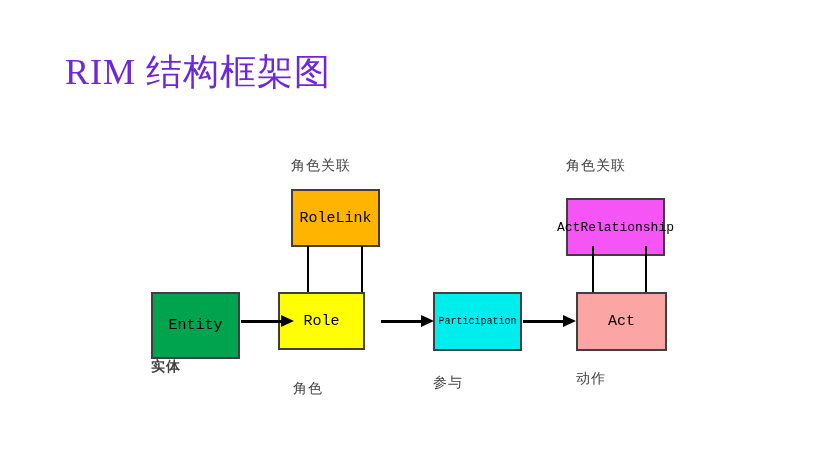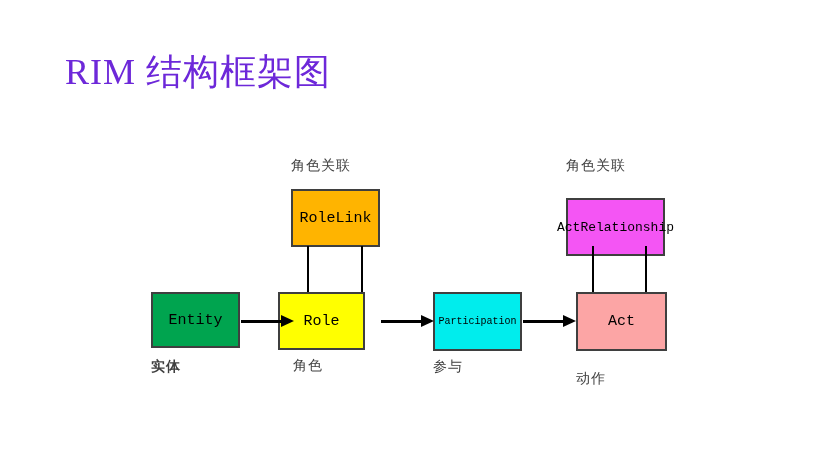--- a/index.html
+++ b/index.html
@@ -27,37 +27,37 @@
     display:flex;
     align-items:center;
     justify-content:center;
     font-size:15px;
     color:#000;
     text-align:center;
     font-family:Liberation Mono, monospace;
   }
   .node-rolelink{left:291px;top:189px;width:89px;height:58px;}
   .node-actrelationship{left:566px;top:198px;width:99px;height:58px;font-size:13px;}
-  .node-entity{left:151px;top:292px;width:89px;height:56px;}
+  .node-entity{left:151px;top:292px;width:89px;height:67px;}
   .node-role{left:278px;top:292px;width:87px;height:58px;}
   .node-participation{left:433px;top:292px;width:89px;height:59px;font-size:10px;}
   .node-act{left:576px;top:292px;width:91px;height:59px;}
   .caption{
     position:absolute;
     height:18px;
     font-size:14px;
     color:#404040;
     line-height:18px;
     letter-spacing:1px;
   }
   .cap-rolelink{left:291px;top:157px;width:89px;}
   .cap-actrelationship{left:566px;top:157px;width:99px;}
   .cap-entity{left:151px;top:358px;width:89px;font-weight:bold;}
-  .cap-role{left:293px;top:357px;width:87px;}
-  .cap-participation{left:433px;top:358px;width:89px;font-family:Liberation Mono, monospace;}
+  .cap-role{left:293px;top:380px;width:87px;}
+  .cap-participation{left:433px;top:374px;width:89px;font-family:Liberation Mono, monospace;}
   .cap-act{left:576px;top:370px;width:91px;}
   .vline{
     position:absolute;
     width:2px;height:47px;top:246px;
     background:#000;
   }
   .v1{left:307px;} .v2{left:361px;} .v3{left:592px;} .v4{left:645px;}
   .arrow-line{
     position:absolute;
     height:3px;top:320px;

